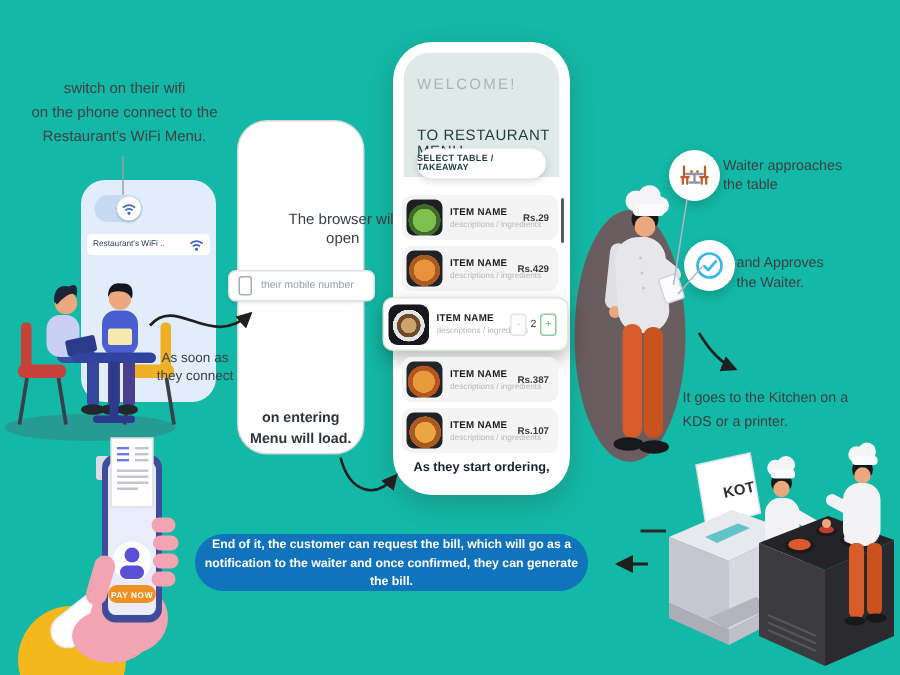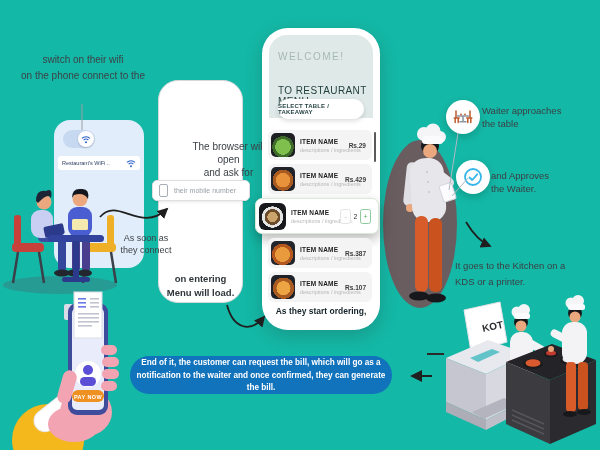--- a/index.html
+++ b/index.html
@@ -26,21 +26,21 @@
   .mobile-input{left:152px;top:180px;width:98px;height:21px;background:#fff;border:1px solid #e0e0e3;border-radius:5px;
                 box-shadow:0 1px 3px rgba(0,0,0,.10);display:flex;align-items:center;padding:0 6px;box-sizing:border-box;z-index:4;gap:4px;}
   .mobile-input input{border:none;outline:none;font-size:7px;color:#565c64;width:100%;
                       font-family:"Liberation Sans",sans-serif;background:transparent;}
   .mobile-input input::placeholder{color:#9aa0a8;}
   .phone-glyph{width:7px;height:11px;border:1.2px solid #a7adb5;border-radius:2px;flex:none;}
   .browser-footer-text{left:158px;top:272px;width:85px;text-align:center;font-weight:bold;
                        font-size:9.5px;line-height:14px;color:#2e3438;z-index:3;}
 
   
-  .connect-note{left:98px;top:232px;width:64px;text-align:center;font-size:9px;line-height:12px;color:#3c4247;z-index:3;margin-left:16px;}
+  .connect-note{left:98px;top:232px;width:64px;text-align:center;font-size:9px;line-height:12px;color:#3c4247;z-index:3;}
 
   
   .menu-phone{left:262px;top:28px;width:118px;height:302px;background:#ffffff;border-radius:26px;
               box-shadow:0 6px 18px rgba(40,40,40,.22);z-index:3;}
   .menu-screen{left:269px;top:35px;width:104px;height:288px;background:#ffffff;border-radius:18px;overflow:hidden;z-index:4;}
   .menu-header{position:absolute;left:0;top:0;width:104px;height:83px;background:#dfe9e7;}
   .menu-welcome{position:absolute;left:9px;top:16px;font-size:10px;letter-spacing:1.5px;color:#a6b8b5;}
   .menu-subtitle{position:absolute;left:9px;top:50px;font-size:10px;font-weight:normal;letter-spacing:.4px;color:#1e3d3b;}
   .select-btn{position:absolute;left:9px;top:64px;width:86px;height:20px;border-radius:11px;background:#ffffff;
               box-shadow:0 2px 5px rgba(0,0,0,.14);display:flex;align-items:center;justify-content:center;
@@ -88,20 +88,21 @@
   .arrows{left:0;top:0;z-index:7;pointer-events:none;}
 </style>
 </head>
 <body>
 
 <div id="canvas">
 
   <div class="abs step-wifi-text">
     <div>switch on their wifi</div>
     <div>on the phone  connect to the</div>
+    <div>Restaurant's WiFi Menu.</div>
   </div>
 
   <div class="abs wifi-phone">
     <div class="abs wifi-toggle">
       <div class="abs wifi-knob">
         <svg width="10" height="9" viewBox="0 0 10 9">
           <path d="M1,3.4 A5.6,5.6 0 0 1 9,3.4" fill="none" stroke="#2f63c9" stroke-width="1.1"></path>
           <path d="M2.6,5.2 A3.4,3.4 0 0 1 7.4,5.2" fill="none" stroke="#2f63c9" stroke-width="1.1"></path>
           <circle cx="5" cy="7.2" r="1" fill="#2f63c9"></circle>
         </svg>
@@ -146,21 +147,20 @@
   </svg>
 
   <div class="abs connect-note">
     <div>As soon as</div>
     <div>they connect</div>
   </div>
 
   <div class="abs browser-phone"></div>
   <div class="abs browser-body-text">
     <div>The browser will open</div>
-    <div>and ask for</div>
   </div>
   <div class="abs mobile-input">
     <div class="phone-glyph"></div>
     <input type="text" placeholder="their mobile number" style="">
   </div>
   <div class="abs browser-footer-text">
     <div>on entering</div>
     <div>Menu will load.</div>
   </div>
 

